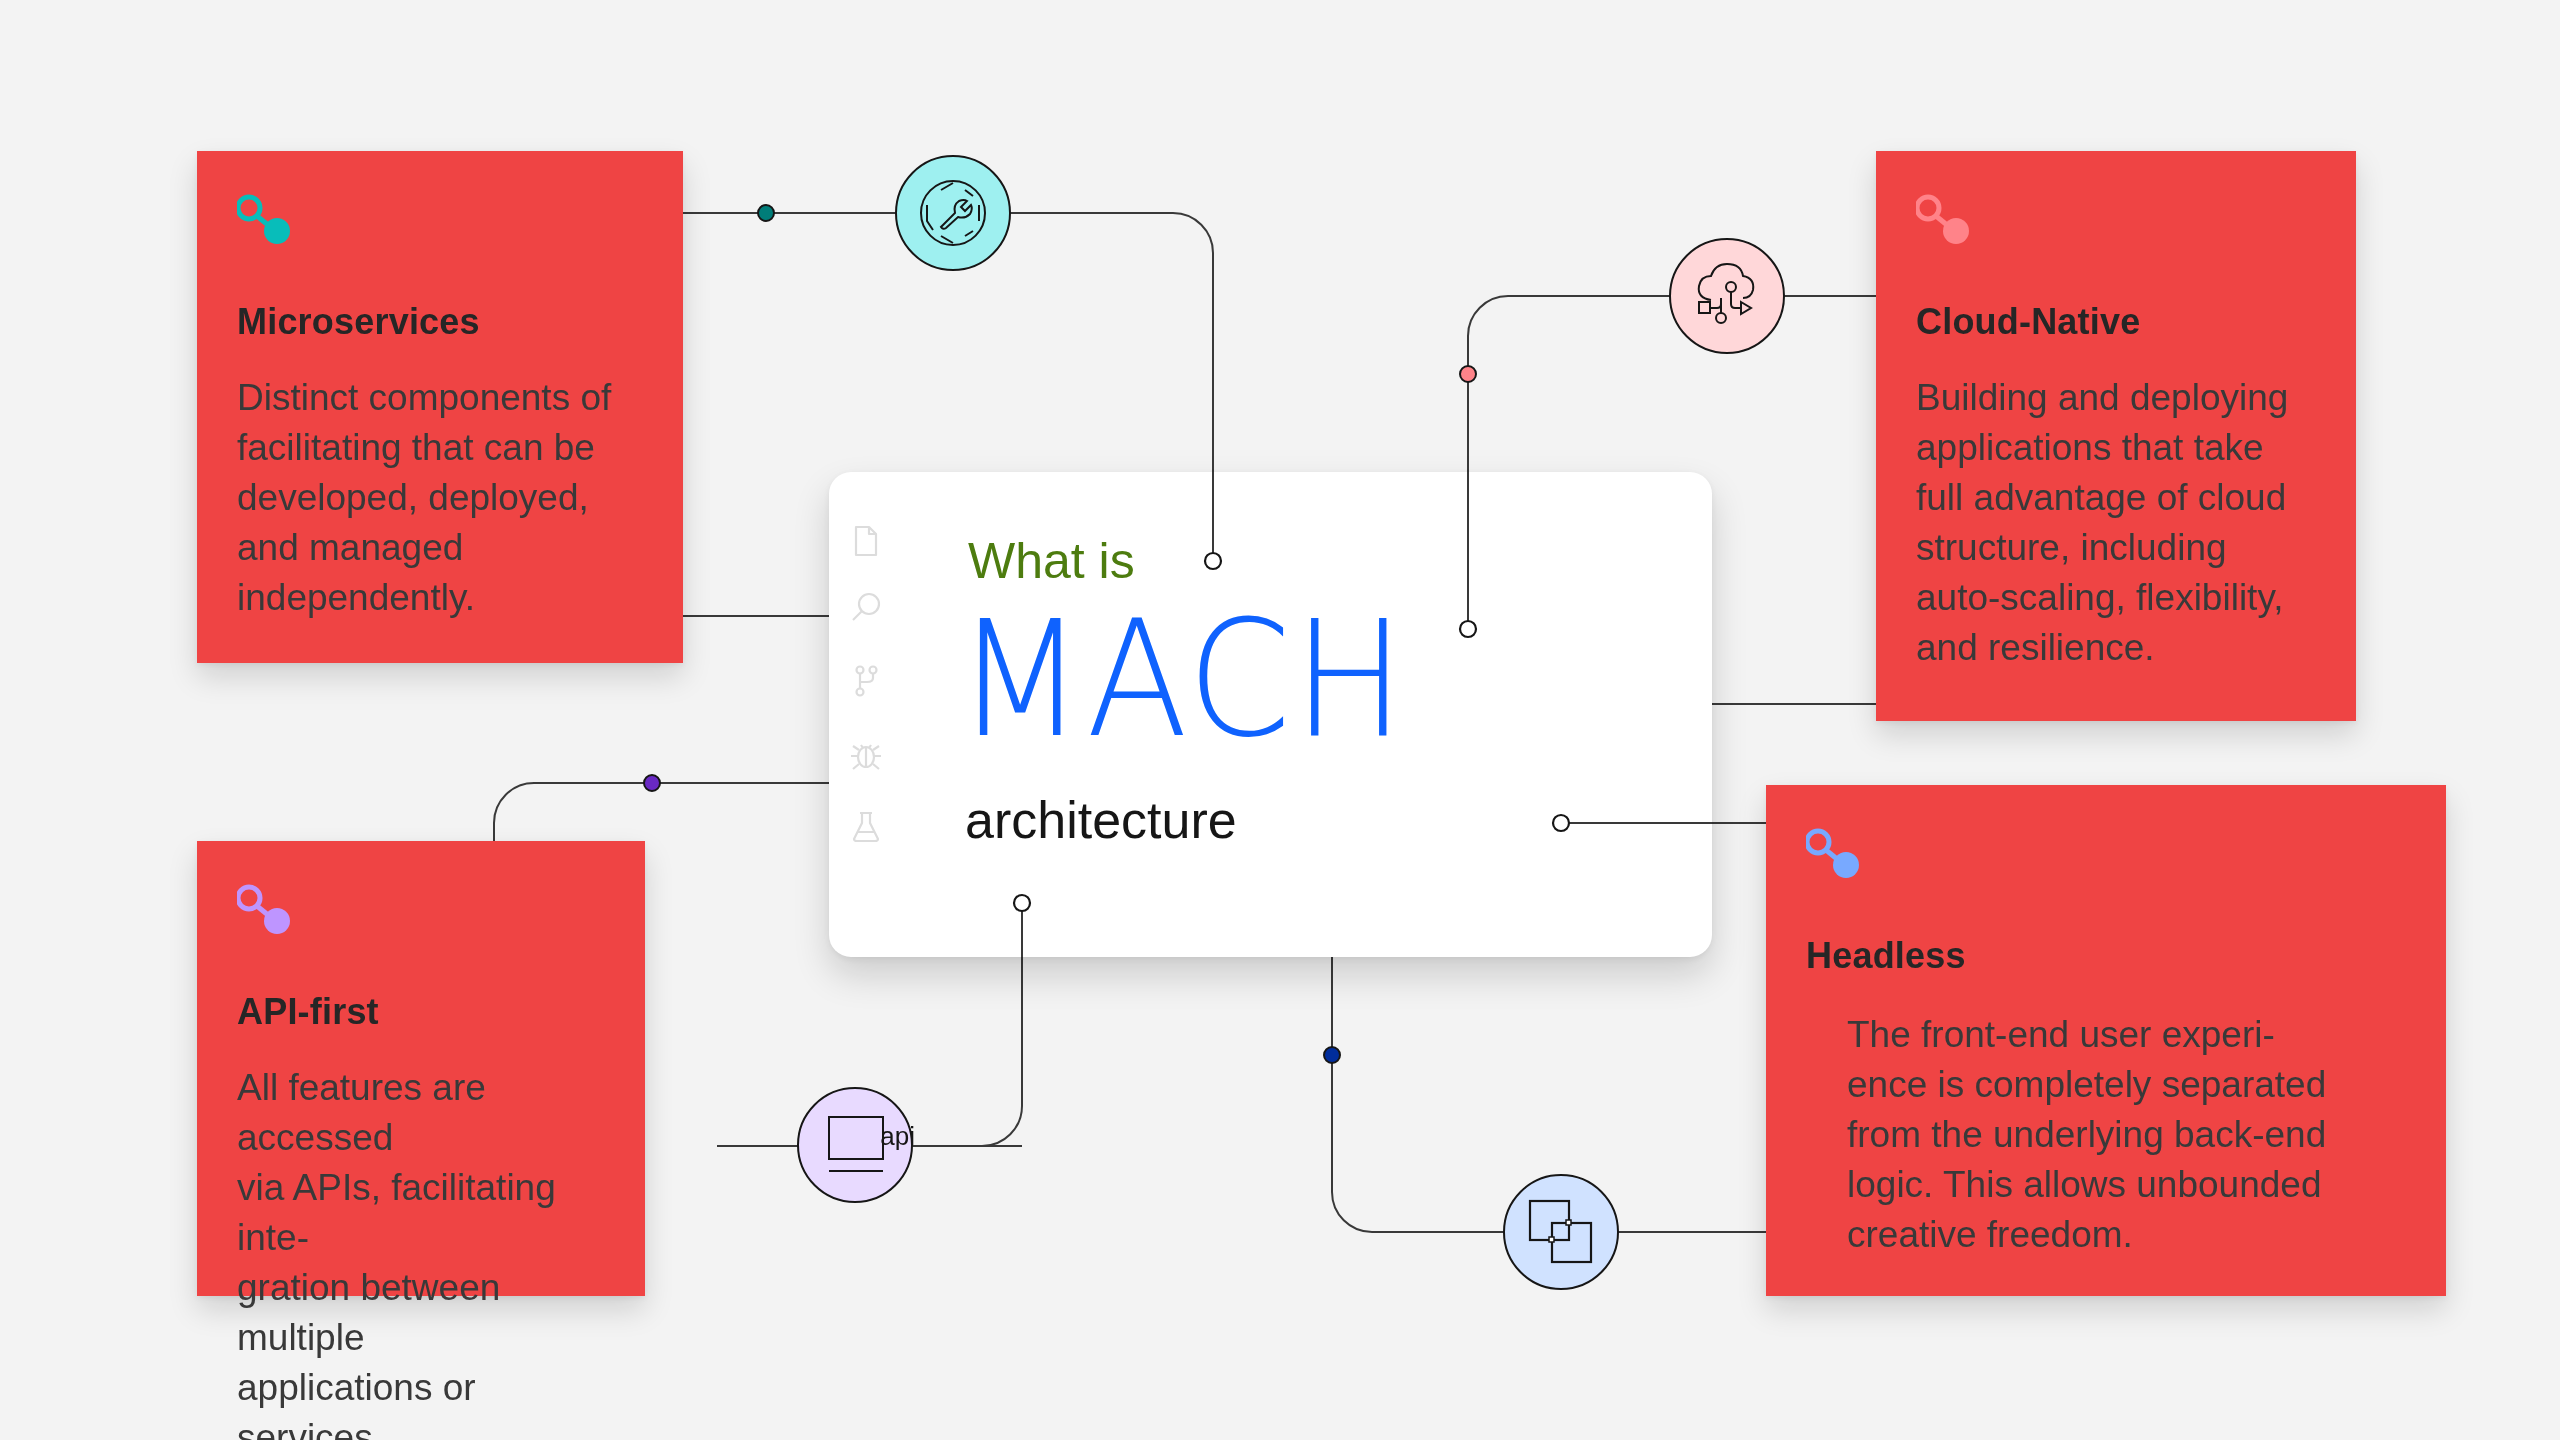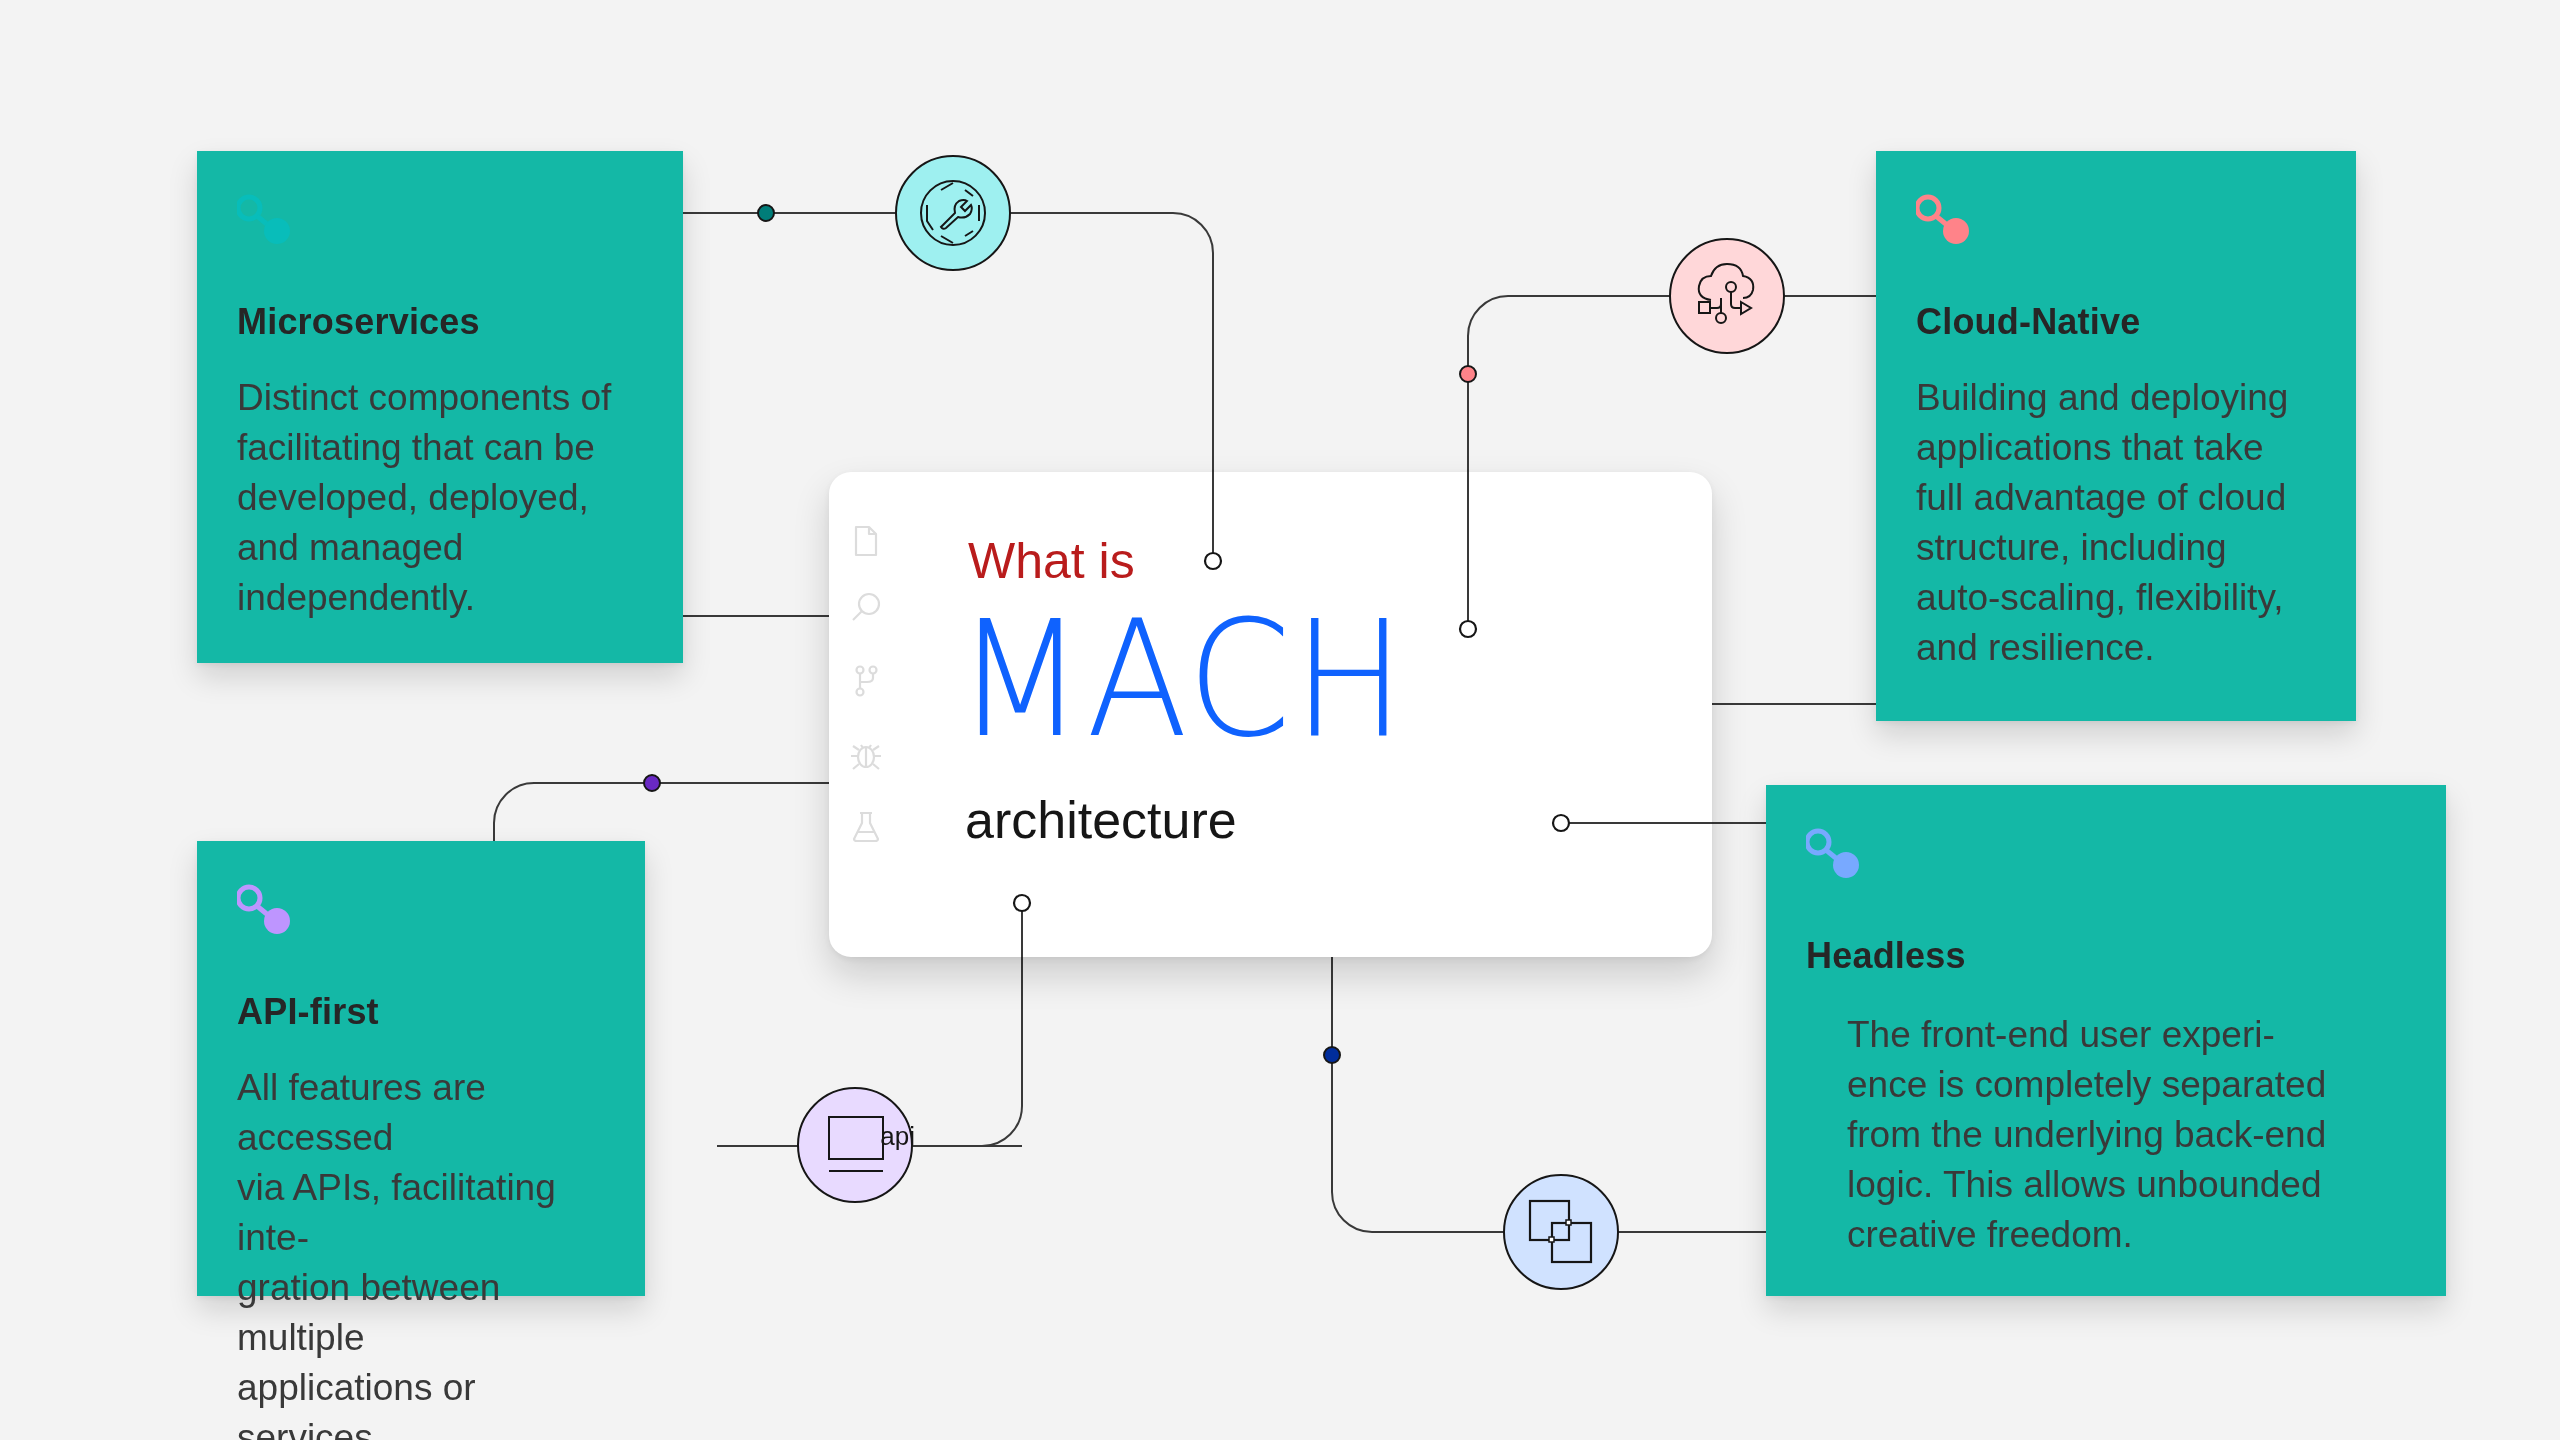--- a/index.html
+++ b/index.html
@@ -4,40 +4,40 @@
 <style>
   html, body { margin: 0; padding: 0; }
   body {
     width: 2560px; height: 1440px; overflow: hidden;
     background: #f3f3f3;
     font-family: "Liberation Sans", "DejaVu Sans", sans-serif;
     position: relative;
   }
   #wires { position: absolute; left: 0; top: 0; z-index: 1; }
   .card {
-    position: absolute; background: #14b8a6; box-sizing: border-box;
+    position: absolute; background: #ef4444; box-sizing: border-box;
     box-shadow: 0 14px 28px rgba(0,0,0,0.14), 0 2px 6px rgba(0,0,0,0.06);
     z-index: 2;
   }
   .card .c-icon { position: absolute; left: 40px; top: 40px; width: 60px; height: 60px; }
   .card .c-title {
     position: absolute; left: 40px; color: #262626;
     font-size: 36px; font-weight: 700; letter-spacing: 0.2px;
   }
   .card .c-body {
     position: absolute; left: 40px; right: 28px; color: #393939;
     font-size: 37px; line-height: 50px; white-space: pre-line;
   }
   #center-card {
     position: absolute; left: 829px; top: 472px; width: 883px; height: 485px;
     background: #fff; border-radius: 22px; z-index: 2;
     box-shadow: 0 18px 36px rgba(0,0,0,0.16), 0 2px 6px rgba(0,0,0,0.06);
   }
   .side-icon { position: absolute; left: 20px; width: 34px; height: 34px; }
-  .center-what { position: absolute; left: 139px; top: 60px; font-size: 50px; color: #b91c1c; }
+  .center-what { position: absolute; left: 139px; top: 60px; font-size: 50px; color: #4d7c0f; }
   .center-mach {
     position: absolute; left: 127px; top: 128px; font-size: 160px; color: #0f62fe;
     font-weight: 300; letter-spacing: 2px; line-height: 1;
     font-family: "DejaVu Sans", sans-serif; transform: scaleX(0.93); transform-origin: left;
   }
   .center-arch { position: absolute; left: 136px; top: 318px; font-size: 52px; color: #161616; }
   #overlay { position: absolute; left: 0; top: 0; z-index: 3; pointer-events: none; }
   .hub { position: absolute; width: 116px; height: 116px; z-index: 4; }
 </style>
 </head>

